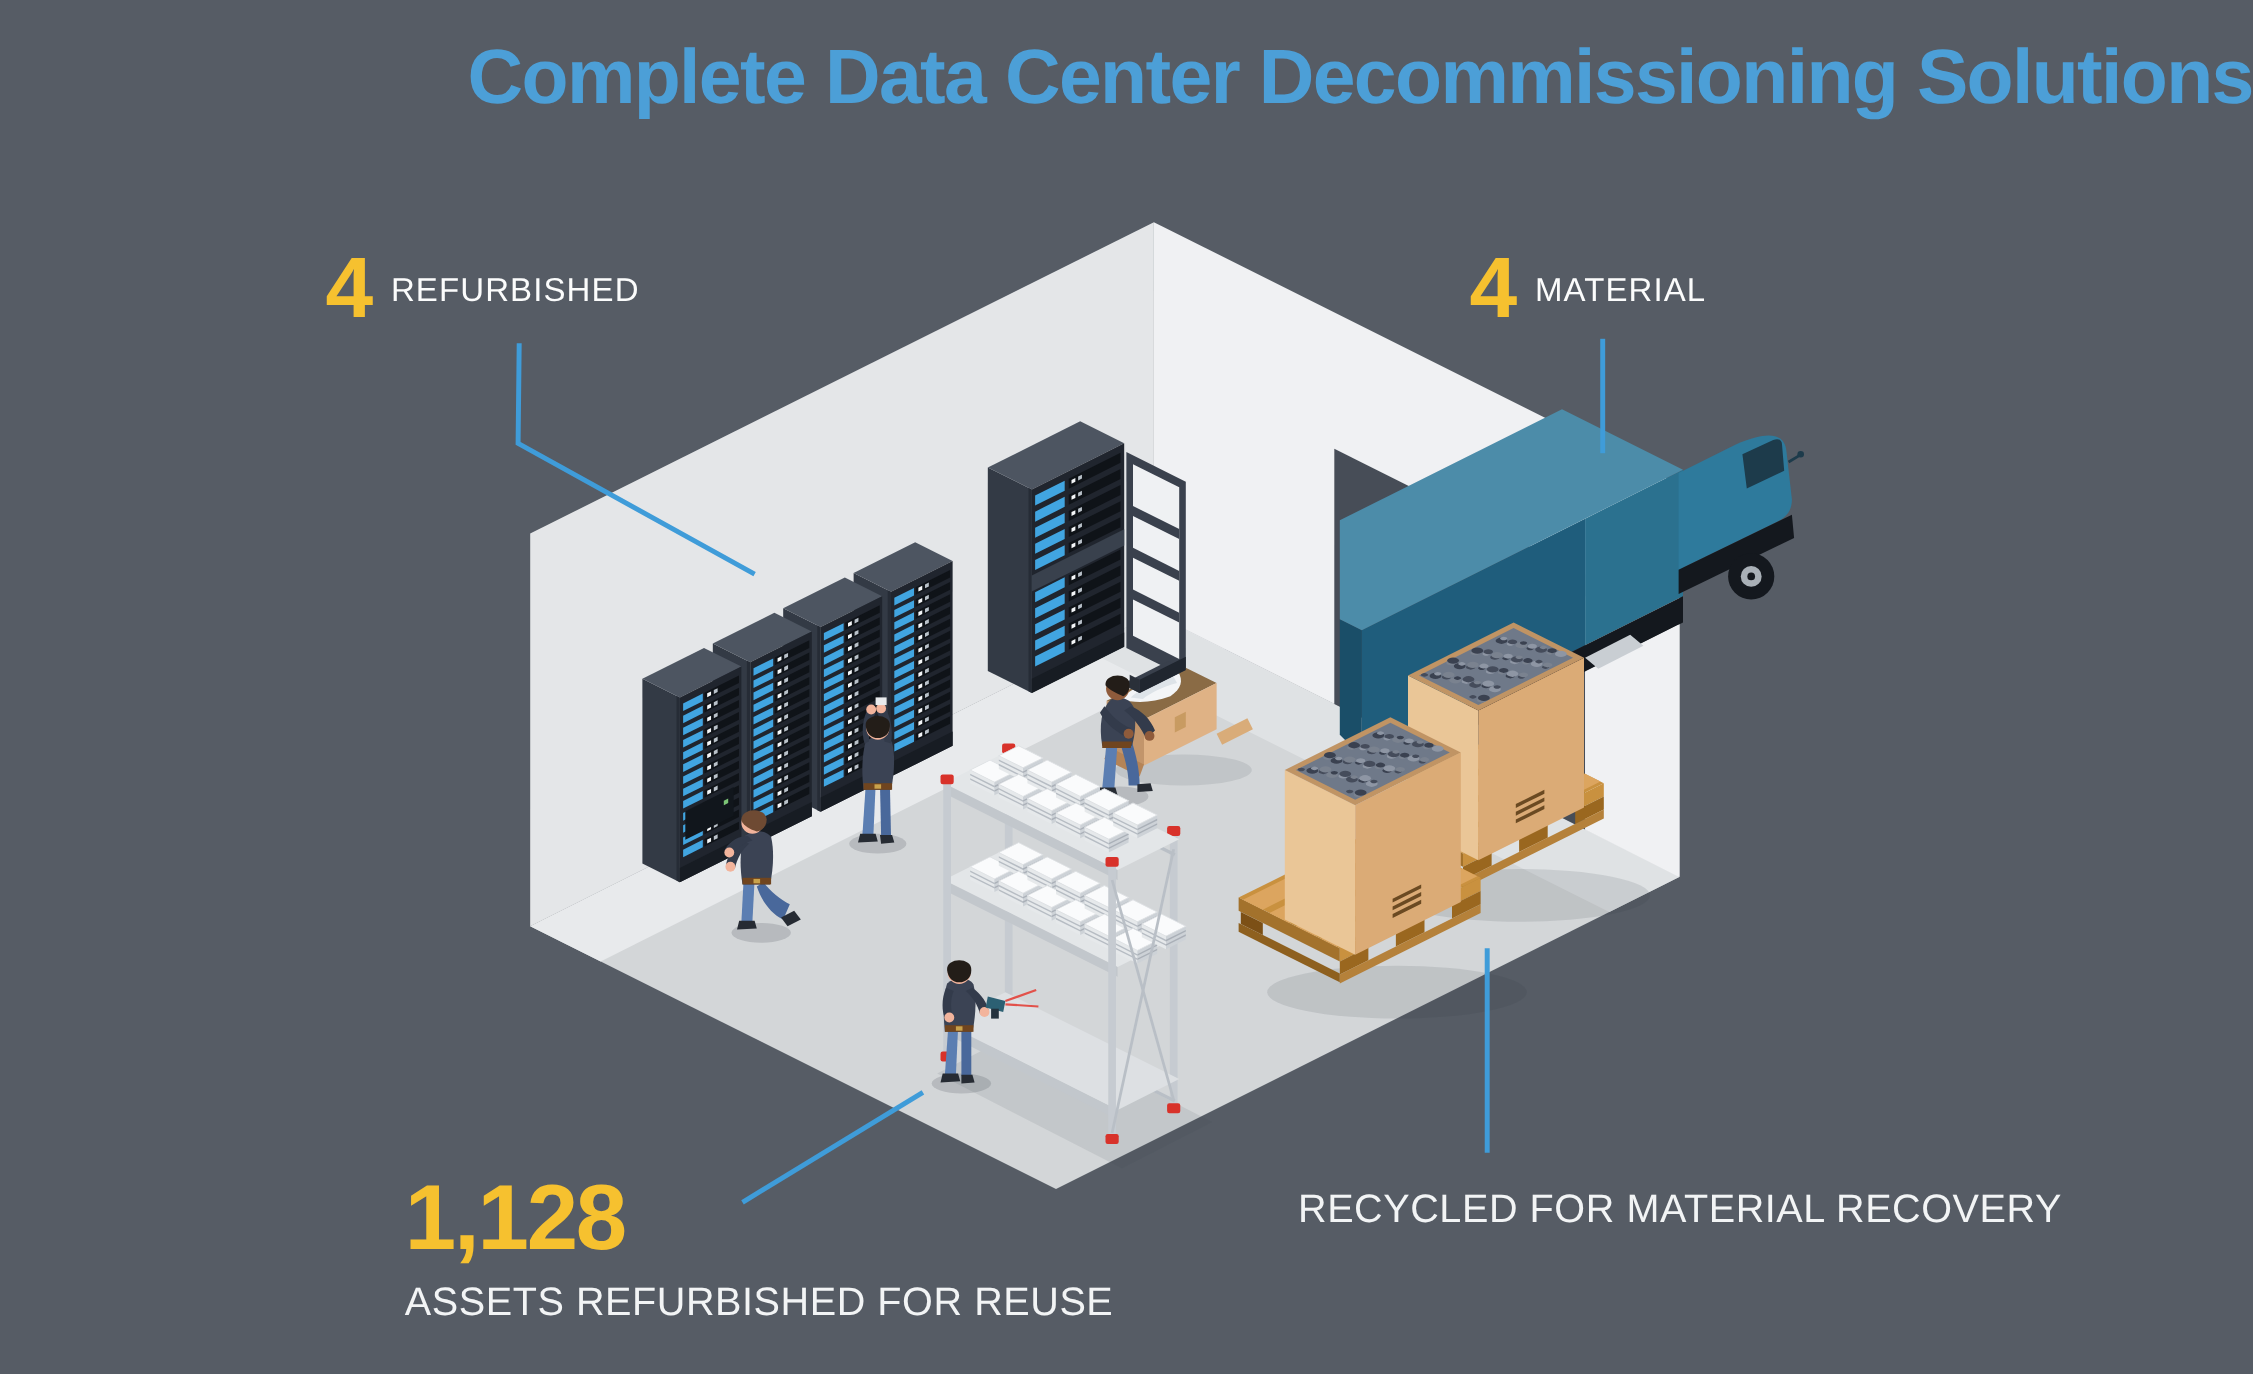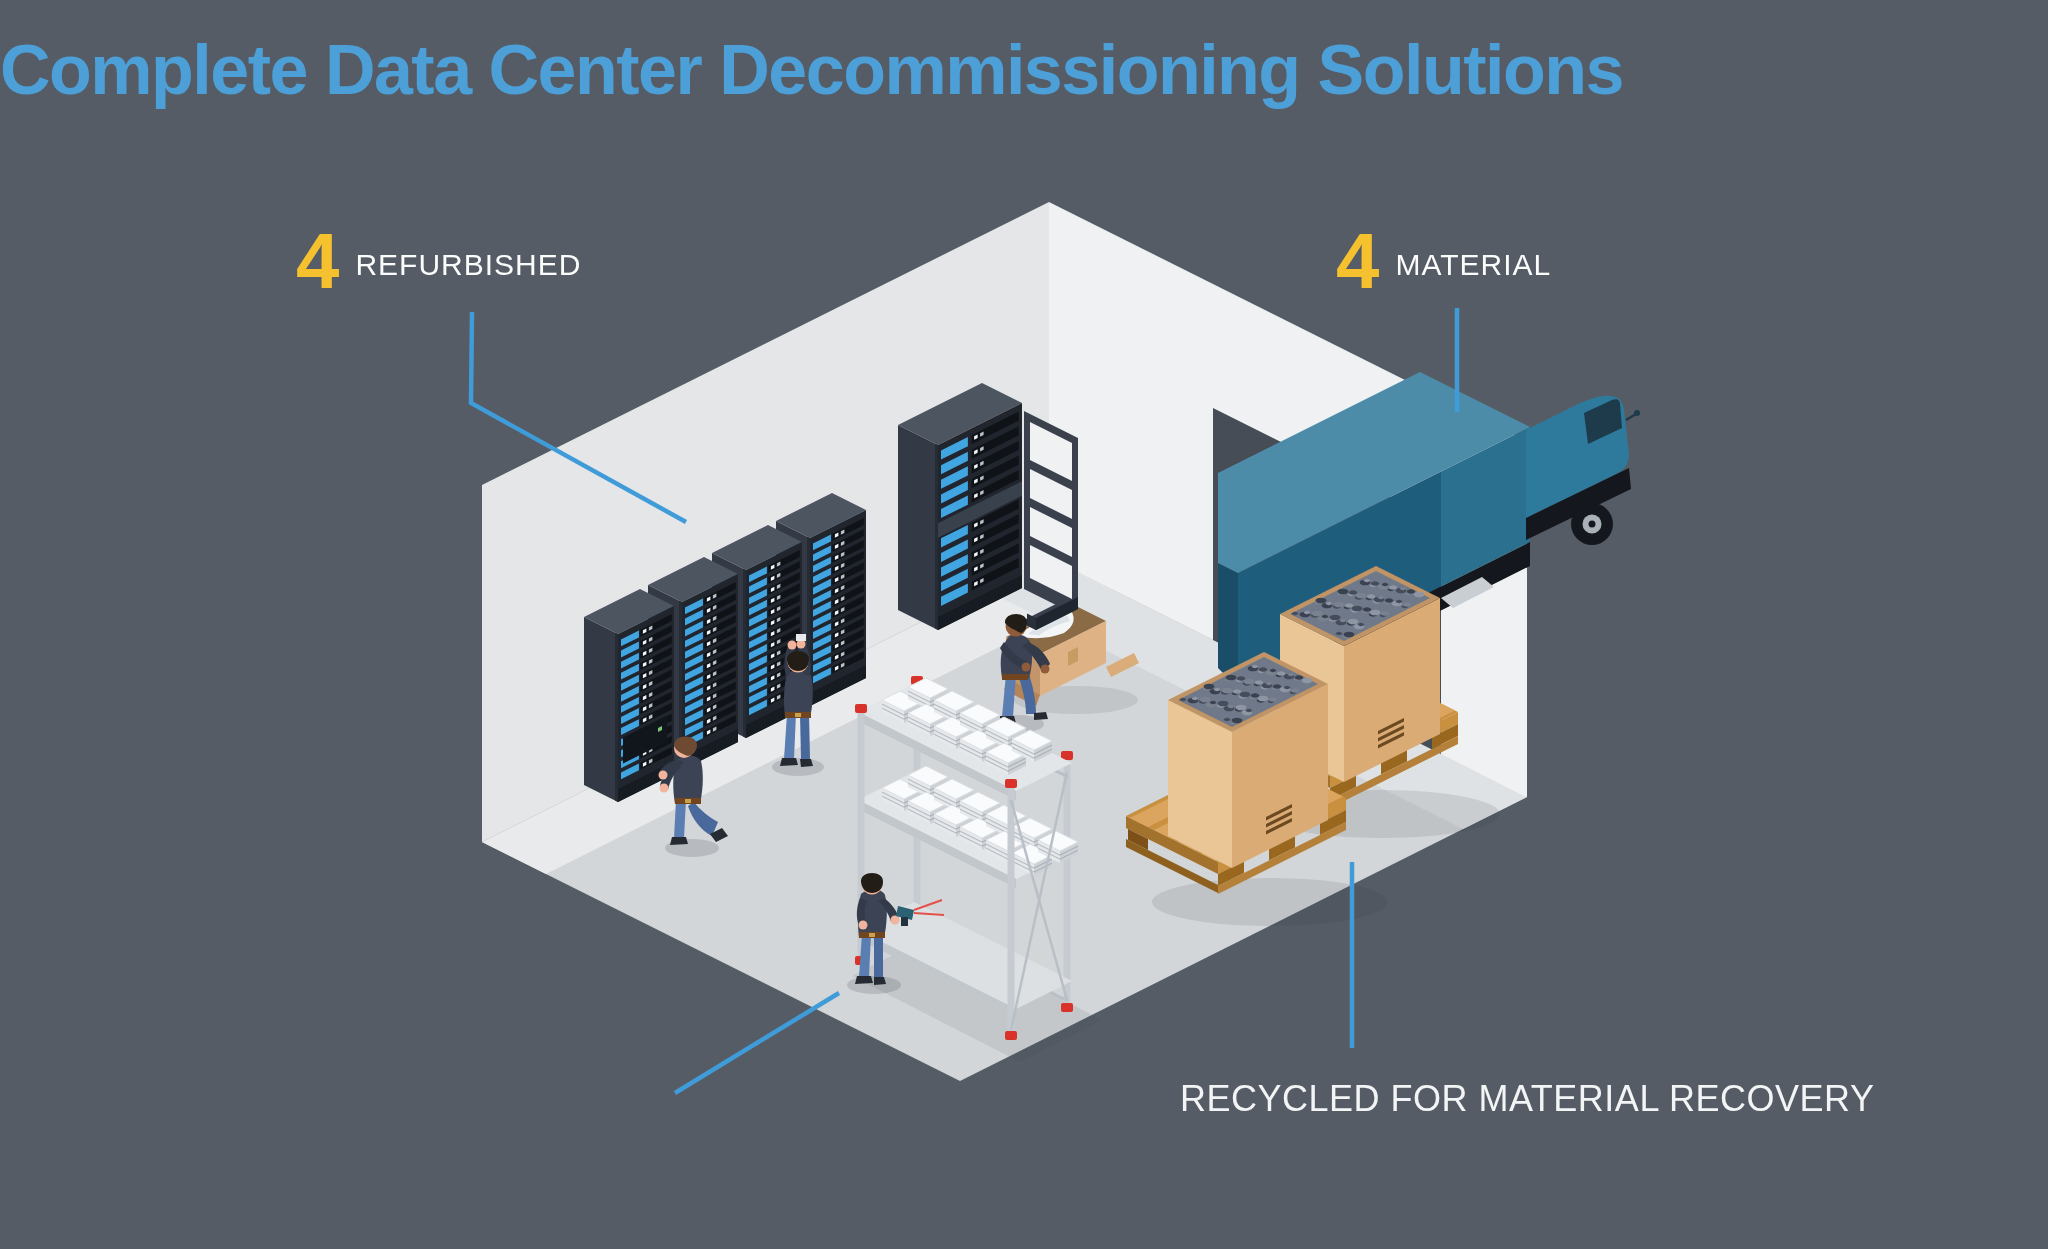--- a/index.html
+++ b/index.html
@@ -1,19 +1,19 @@
 <!DOCTYPE html>
 <html><head>
 <meta charset="utf-8">
 <style>
   html,body{margin:0;padding:0;background:#565C65;}
   .stage{position:relative;width:2048px;height:1249px;background:#565C65;overflow:hidden;
          font-family:"Liberation Sans","DejaVu Sans",sans-serif;}
   .stage svg{position:absolute;left:0;top:0;}
-  .title{position:absolute;left:0;top:30px;width:100%;margin:0;text-align:left;
+  .title{position:absolute;left:0;top:30px;width:100%;margin:0;text-align:right;
          font-size:70px;font-weight:700;letter-spacing:-1.5px;color:#4C9FD7;}
   .stat{position:absolute;display:flex;align-items:center;white-space:nowrap;}
   .stat .num{font-size:78px;font-weight:700;color:#F6C12F;line-height:1;}
   .stat .cap{font-size:30px;color:#FBFCFC;letter-spacing:1px;margin-left:16px;margin-top:8px;}
   .statblock{position:absolute;white-space:nowrap;}
   .statblock .bignum{font-size:84px;font-weight:700;color:#F6C12F;line-height:1;letter-spacing:-2px;}
   .statblock .bigcap{font-size:36px;color:#F2F4F5;letter-spacing:0.5px;margin-top:14px;}
   .skin{fill:#F2B49C}.skin2{fill:#8F5B3B}
   .shirt{fill:#3B4354}.shirt2{fill:#333B4B}
   .jeans{fill:#5B7EB2}.jeans2{fill:#49689B}
@@ -1086,18 +1086,22 @@
   <div class="stat" style="left:296px;top:222px">
     <span class="num">4</span>
     <span class="cap">REFURBISHED</span>
   </div>
 
   <div class="stat" style="left:1336px;top:222px">
     <span class="num">4</span>
     <span class="cap">MATERIAL</span>
   </div>
 
+  <div class="statblock" style="left:368px;top:1064px">
+    <div class="bignum">1,128</div>
+    <div class="bigcap">ASSETS REFURBISHED FOR REUSE</div>
+  </div>
 
   <div class="statblock" style="left:1180px;top:1064px">
     <div class="bigcap">RECYCLED FOR MATERIAL RECOVERY</div>
   </div>
 
 </div>
 
 </body></html>

